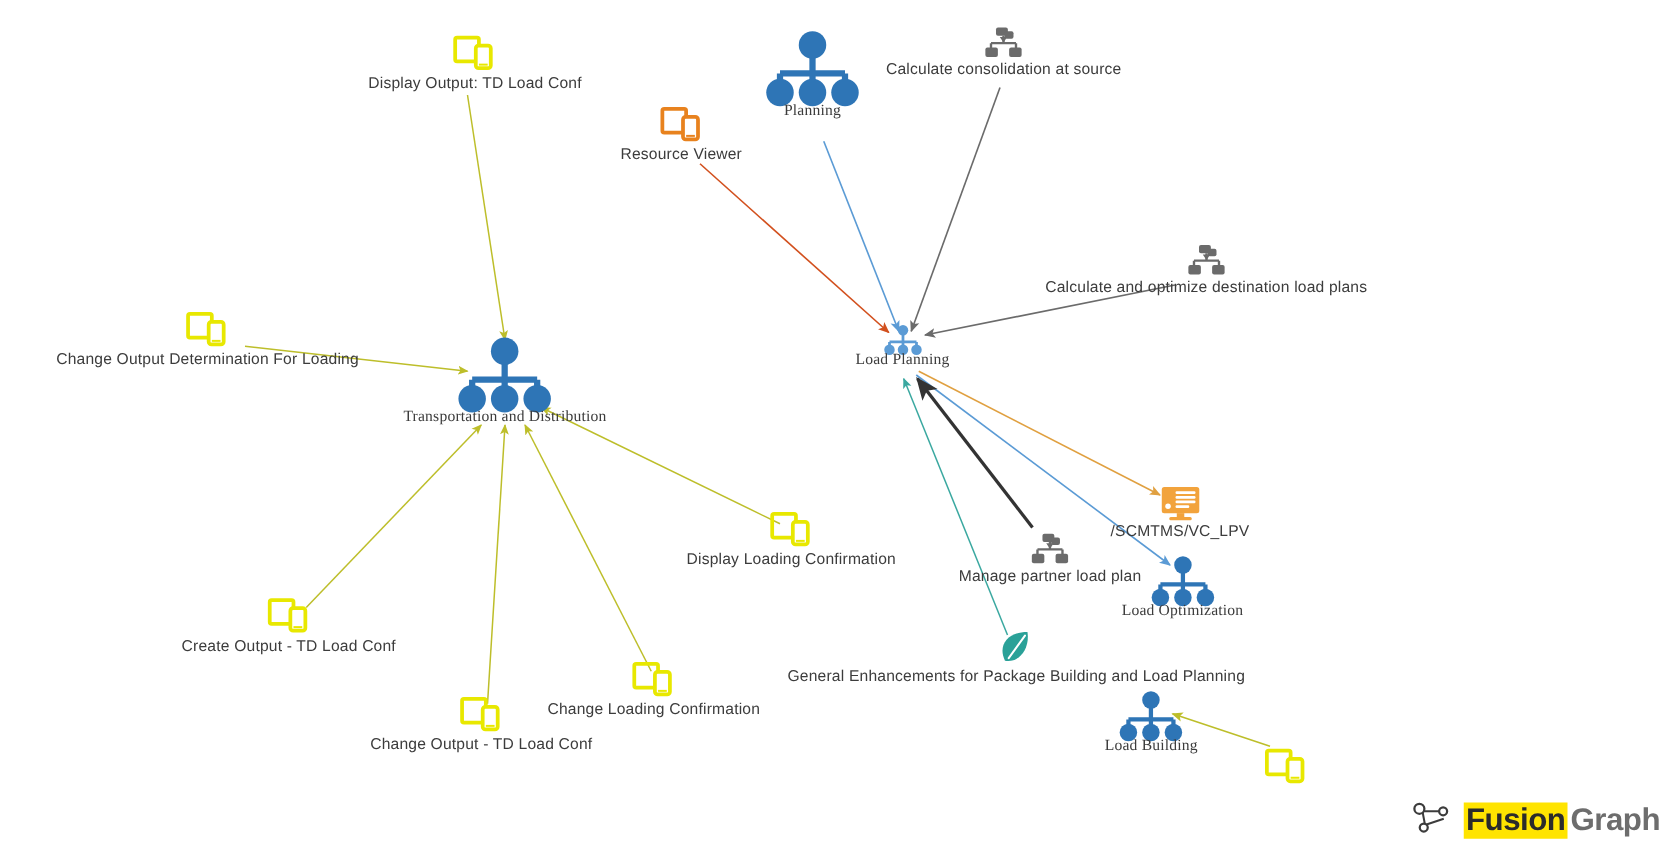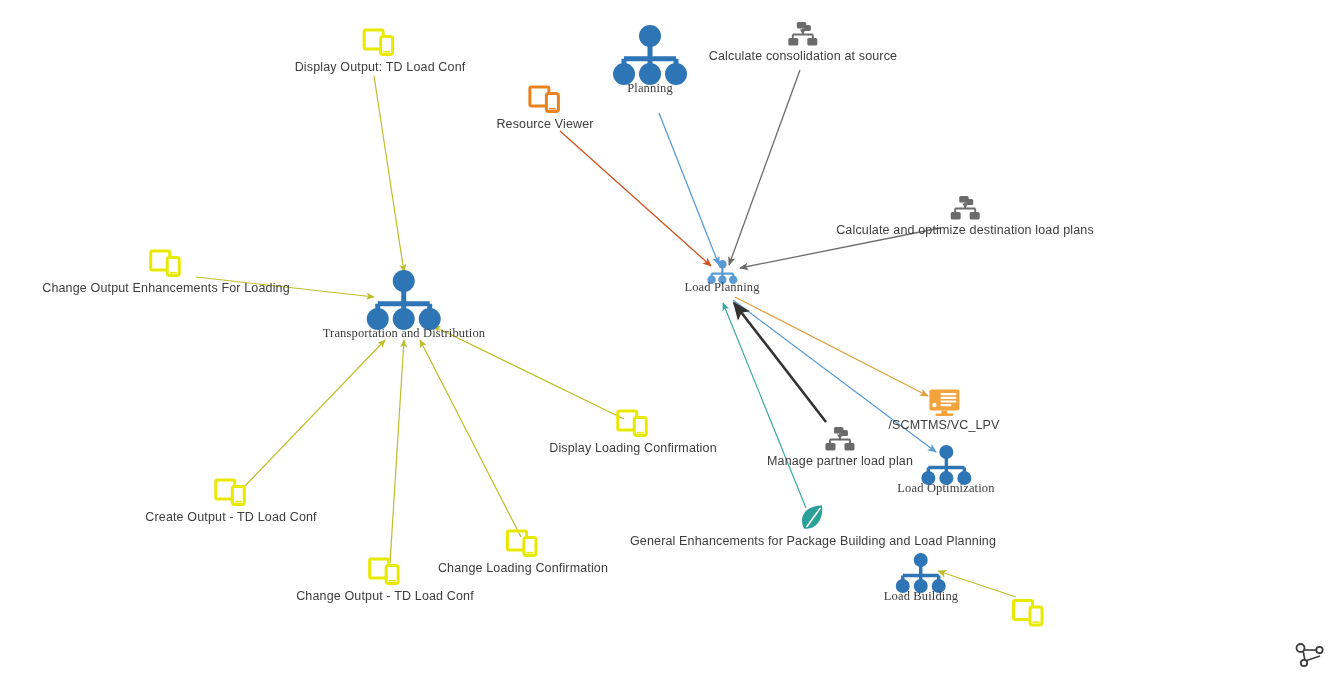--- a/index.html
+++ b/index.html
@@ -200,21 +200,21 @@
             <path d="M12 8 L18 8 L15 12.5 Z" fill="#6b6b6b"></path>
           </svg></span>
         <span class="node-label lbl-under">Calculate and optimize destination load plans</span>
       </div>
       <div class="node" style="left: 166px; top: 272px;">
         <span class="node-icon"><svg width="34" height="30" viewBox="0 0 34 30" style="overflow: visible;">
             <rect x="1.5" y="1.5" width="19" height="19" rx="1.5" fill="none" stroke="#e8e800" stroke-width="3"></rect>
             <rect x="18" y="8" width="12" height="18" rx="2.2" fill="#ffffff" stroke="#e8e800" stroke-width="3"></rect>
             <line x1="20.5" y1="23.2" x2="27.5" y2="23.2" stroke="#e8e800" stroke-width="1.6"></line>
           </svg></span>
-        <span class="node-label lbl-under">Change Output Enhancements For Loading</span>
+        <span class="node-label lbl-under">Change Output Determination For Loading</span>
       </div>
       <div class="node" style="left: 722px; top: 277px;">
         <span class="node-icon"><svg width="32" height="26" viewBox="0 0 32 26" style="overflow: visible;">
             <path d="M16 5.2 L16 14.560000000000002 M5.2 14.560000000000002 L26.8 14.560000000000002 M5.2 14.560000000000002 L5.2 20.8 M16 14.560000000000002 L16 20.8 M26.8 14.560000000000002 L26.8 20.8" stroke="#5b9bd5" stroke-width="2.2" fill="none"></path>
             <circle cx="16" cy="5.2" r="4.2" fill="#5b9bd5"></circle>
             <circle cx="5.2" cy="20.8" r="4.2" fill="#5b9bd5"></circle>
             <circle cx="16" cy="20.8" r="4.2" fill="#5b9bd5"></circle>
             <circle cx="26.8" cy="20.8" r="4.2" fill="#5b9bd5"></circle>
           </svg></span>
         <span class="node-label lbl-overlap">Load Planning</span>
@@ -325,15 +325,19 @@
     <span class="logo-glyph">
       <svg width="34" height="26" viewBox="0 0 34 26">
         <line x1="9" y1="8" x2="24" y2="8" stroke="#3c3c3c" stroke-width="1.6"></line>
         <line x1="9" y1="8" x2="11" y2="19" stroke="#3c3c3c" stroke-width="1.6"></line>
         <line x1="11" y1="19" x2="26" y2="14" stroke="#3c3c3c" stroke-width="1.6"></line>
         <circle cx="6.5" cy="6" r="4" fill="#ffffff" stroke="#3c3c3c" stroke-width="1.8"></circle>
         <circle cx="25.5" cy="8" r="3.2" fill="#ffffff" stroke="#3c3c3c" stroke-width="1.8"></circle>
         <circle cx="10" cy="21" r="3.2" fill="#ffffff" stroke="#3c3c3c" stroke-width="1.8"></circle>
       </svg>
     </span>
+    <span class="logo-text">
+      <span class="logo-fusion">Fusion</span>
+        <span class="logo-graph">Graph</span>
+    </span>
   </div>
 
 </div>
 
 </body></html>

